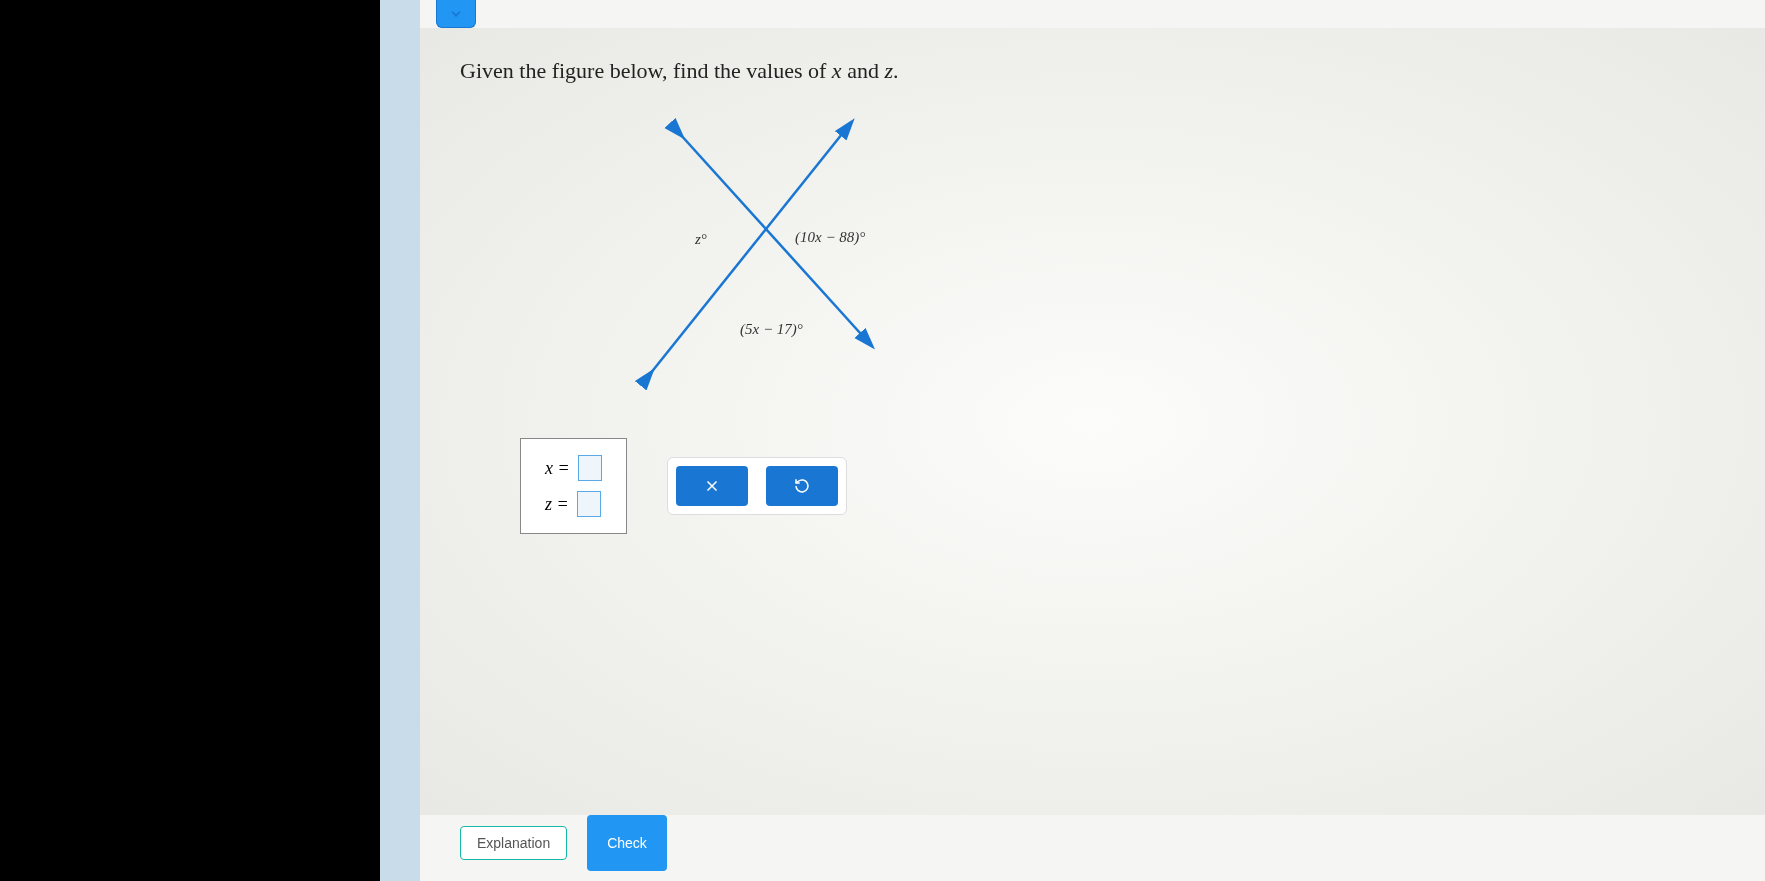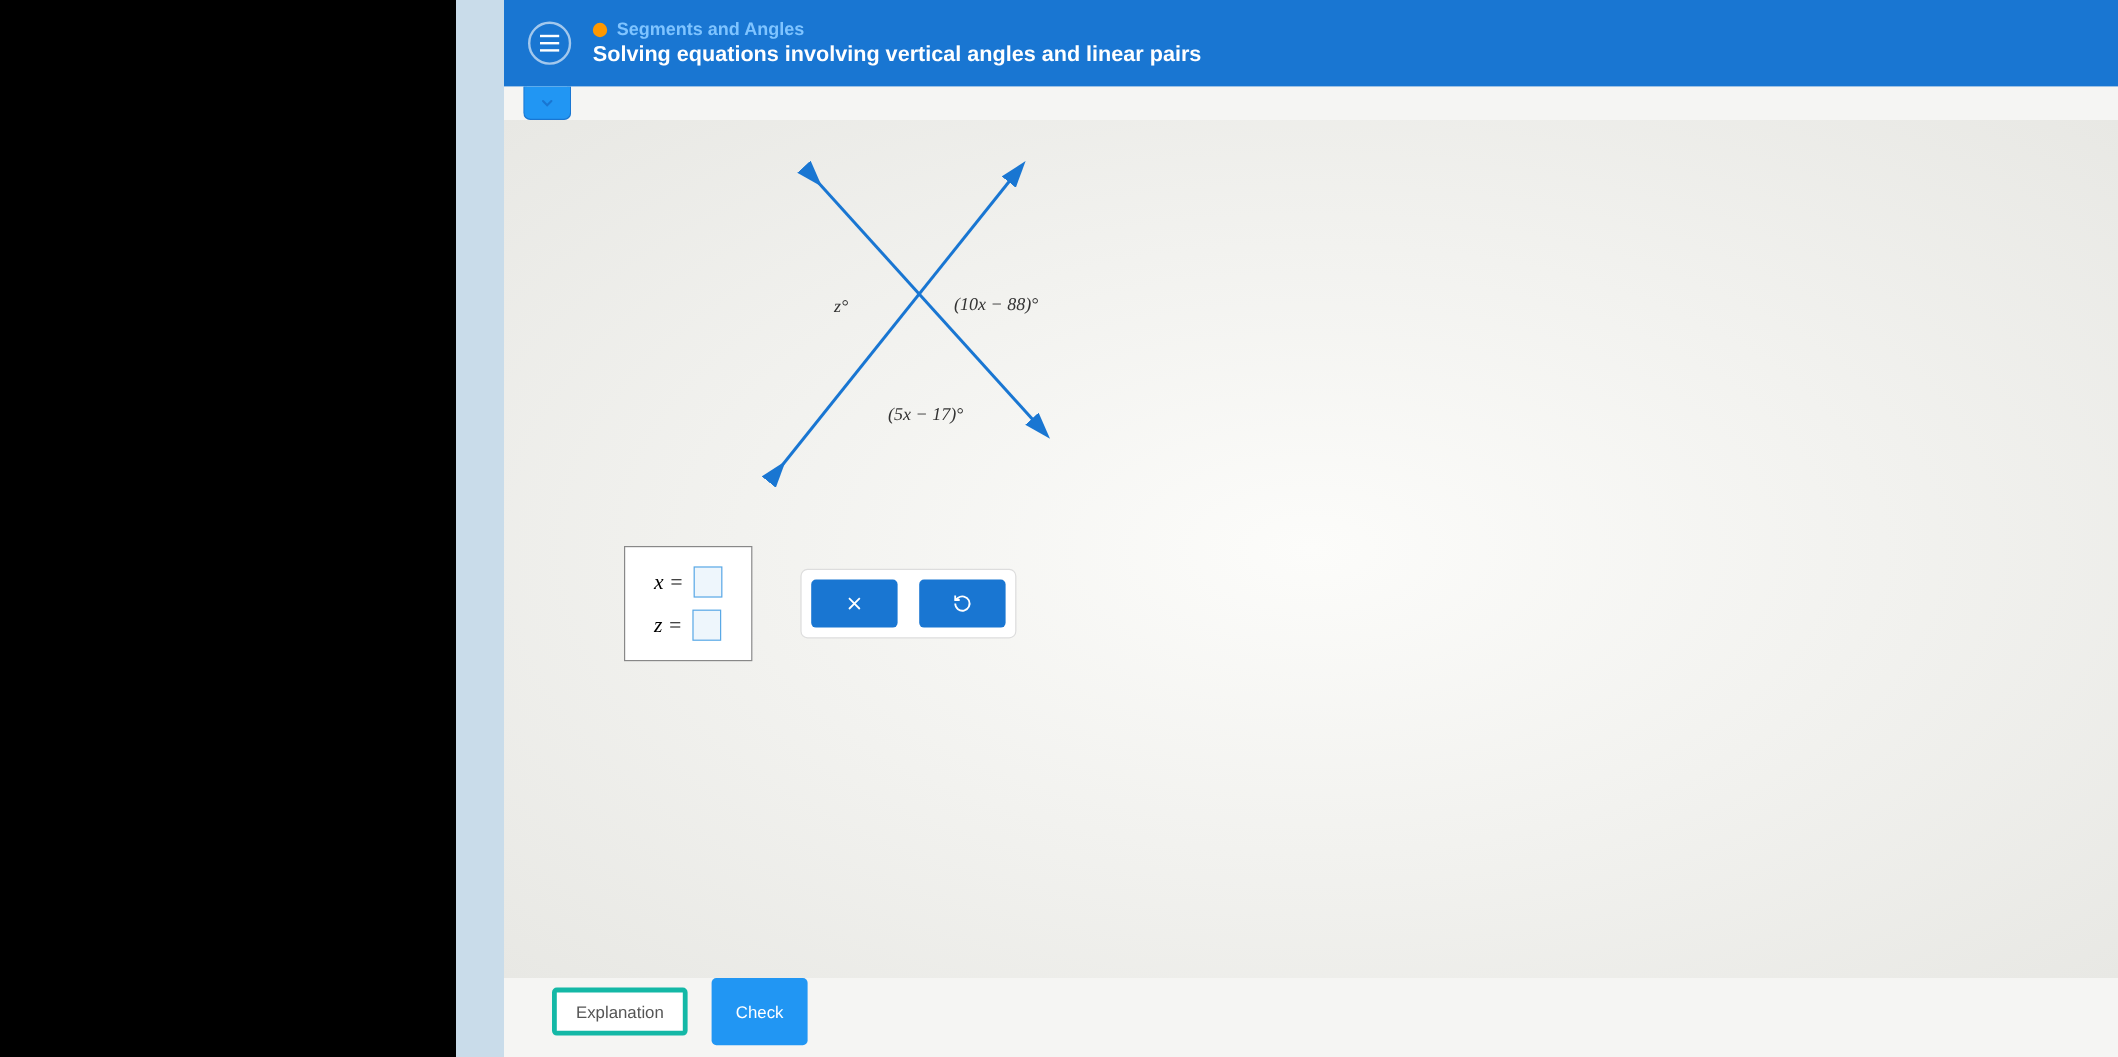--- a/index.html
+++ b/index.html
@@ -169,21 +169,21 @@
 }
 .action-btn svg { width: 18px; height: 18px; fill: none; stroke: #fff; stroke-width: 2; }
 
 .bottom-row {
   display: flex;
   gap: 20px;
   padding: 0 40px 10px;
   align-items: center;
 }
 .explain-btn {
-  border: 4px solid #14b8a6;
+  border: 1px solid #14b8a6;
   background: #fff;
   color: #555;
   padding: 8px 16px;
   border-radius: 4px;
   font-size: 14px;
   cursor: pointer;
 }
 .check-btn {
   background: #2196f3;
   color: #fff;
@@ -195,42 +195,31 @@
 }
 </style>
 </head>
 <body>
 
 <div class="outer-black">
   <div class="left-black"></div>
   <div class="sidebar-sliver"></div>
   <div class="main-area">
 
-    <div class="header-bar">
-      <button class="menu-btn">
-        <span></span>
-        <span></span>
-        <span></span>
-      </button>
-      <div class="header-text">
-        <div class="header-top">
-          <span class="dot-icon"></span>
-          <span>Segments and Angles</span>
-        </div>
-        <div class="header-sub">Solving equations involving vertical angles and linear pairs</div>
-      </div>
-    </div>
 
     <div class="dropdown-tab">
       <svg viewBox="0 0 24 24">
         <path d="M6 9l6 6 6-6" fill="none" stroke="#1976d2" stroke-width="3" stroke-linecap="round"></path>
       </svg>
     </div>
 
     <div class="content">
+      <p class="question">
+        <span>Given the figure below, find the values of </span><span class="mi">x</span><span> and </span><span class="mi">z</span><span>.</span>
+      </p>
 
       <div class="figure-wrap">
         <svg class="figure-svg" viewBox="0 0 340 280">
 
           <defs>
             <marker id="ah" markerWidth="10" markerHeight="10" refX="6" refY="3" orient="auto">
               <path d="M0,0 L0,6 L9,3 z" class="arrow"></path>
             </marker>
           </defs>
 

